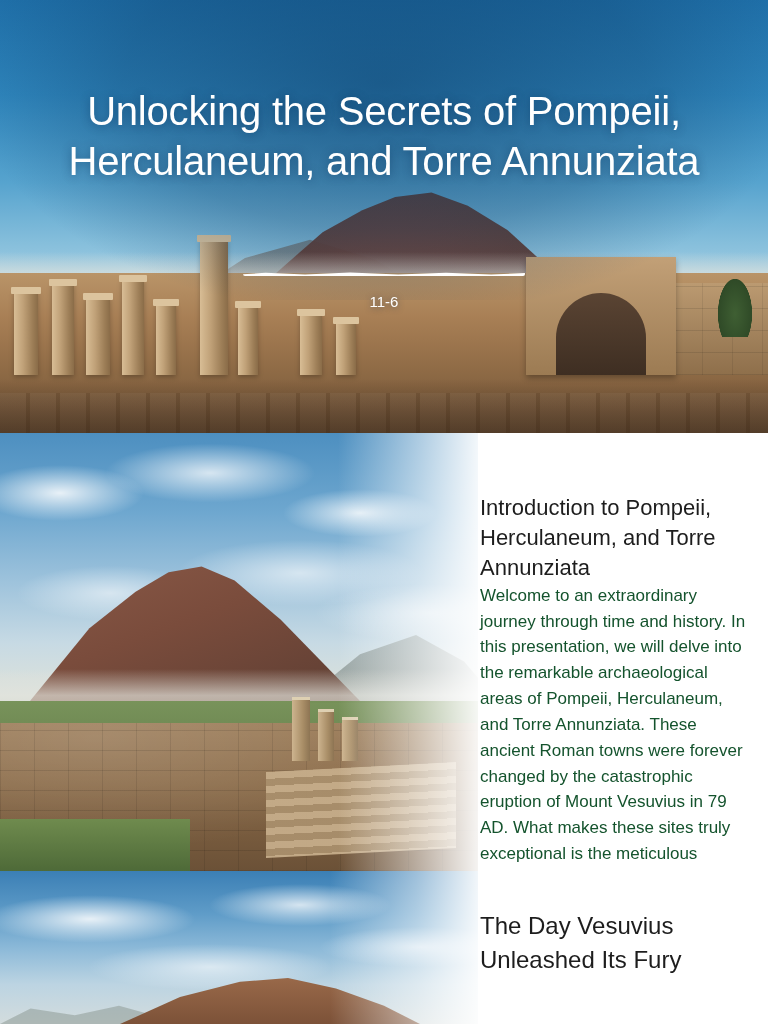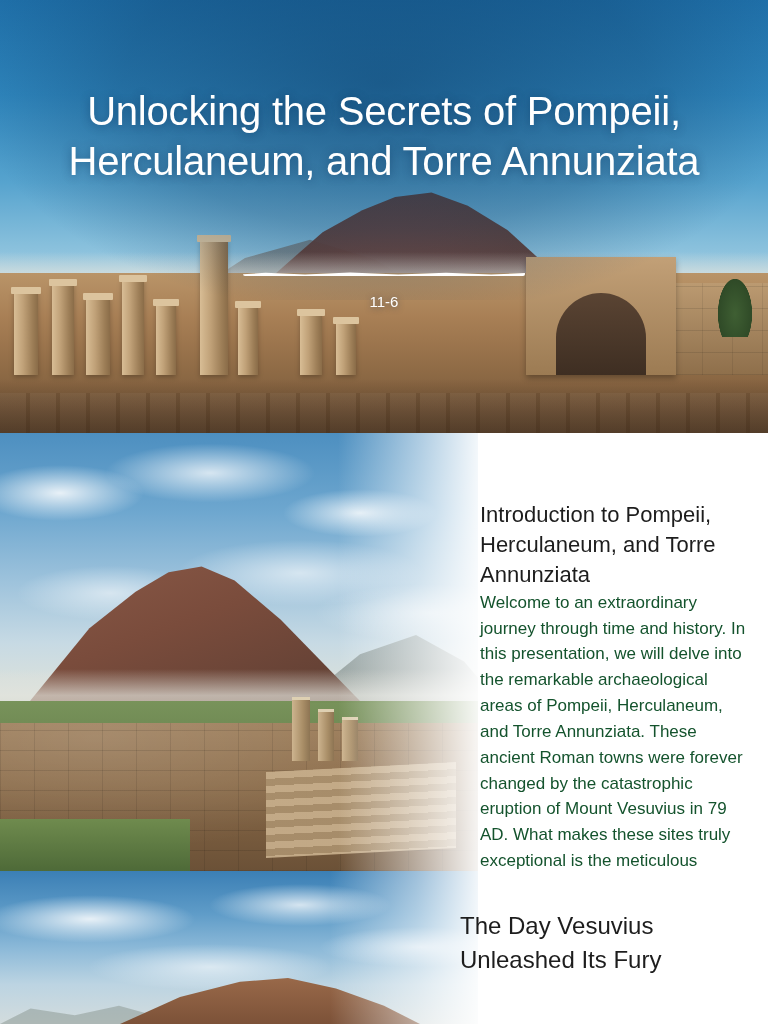--- a/index.html
+++ b/index.html
@@ -188,21 +188,21 @@
   .s2-grass {
     position:absolute; left:0; bottom:0; width:190px; height:52px;
     background:linear-gradient(to bottom,#6f8b4e,#4e6a38);
   }
   
   .s2-fade {
     position:absolute; left:338px; top:0; width:150px; height:438px;
     background:linear-gradient(to right, rgba(255,255,255,0) 0%, rgba(255,255,255,.55) 55%, #ffffff 100%);
   }
   .s2-text {
-    position:absolute; left:480px; top:11px; width:288px; height:438px;
+    position:absolute; left:480px; top:4px; width:288px; height:438px;
     padding:56px 18px 0 0;
   }
   .s2-h {
     color:#1d1d1d;
     font-size:22px;
     line-height:1.36;
     font-weight:400;
   }
   .s2-body {
     color:#14532d;
@@ -235,21 +235,21 @@
   .s3-ridge {
     position:absolute; left:0; bottom:0; width:170px; height:26px;
     background:#8e9a96; opacity:.55;
     clip-path:polygon(0 100%, 18% 40%, 44% 66%, 70% 30%, 100% 84%, 100% 100%);
   }
   .s3-fade {
     position:absolute; left:330px; top:0; width:158px; height:153px;
     background:linear-gradient(to right, rgba(255,255,255,0) 0%, rgba(255,255,255,.5) 55%, #ffffff 100%);
   }
   .s3-text {
-    position:absolute; left:460px; top:0; width:288px; padding:38px 14px 0 0;
+    position:absolute; left:480px; top:0; width:288px; padding:38px 14px 0 0;
   }
   .s3-h {
     color:#1d1d1d; font-size:24px; line-height:1.4; font-weight:400;
   }
 </style>
 </head>
 <body>
 
 <div class="page">
 

